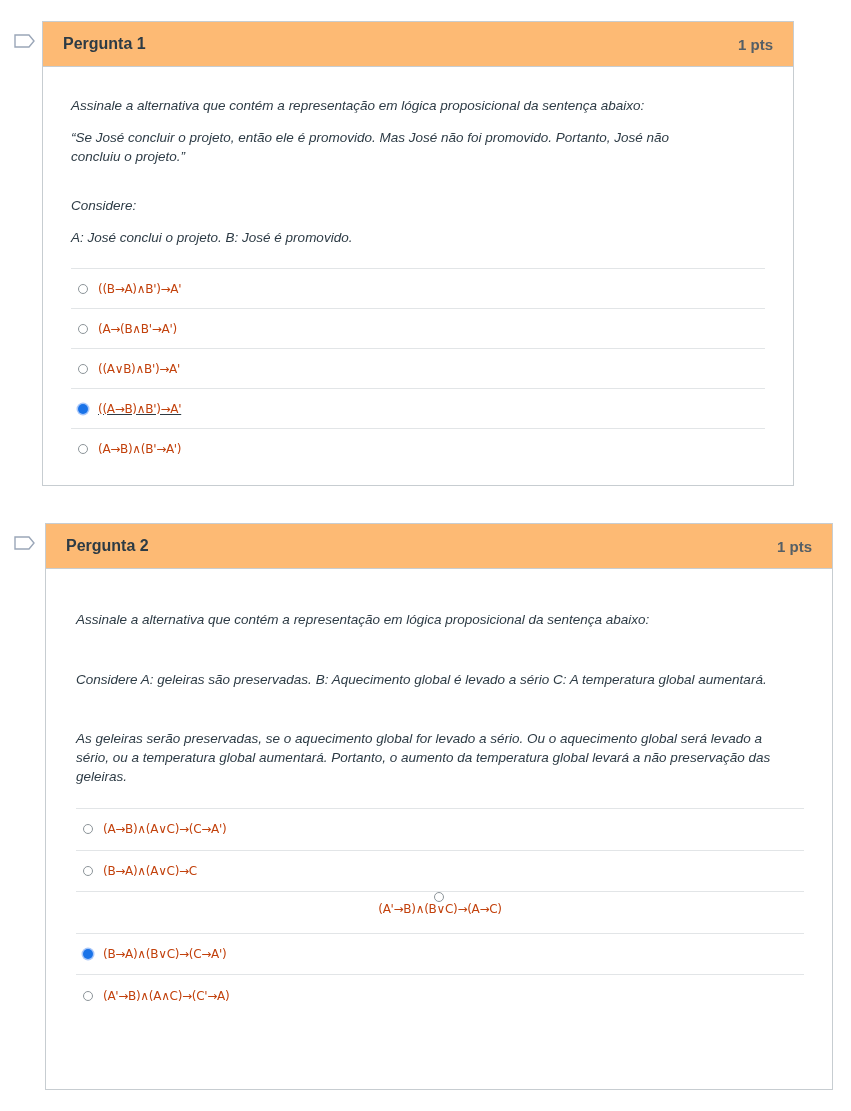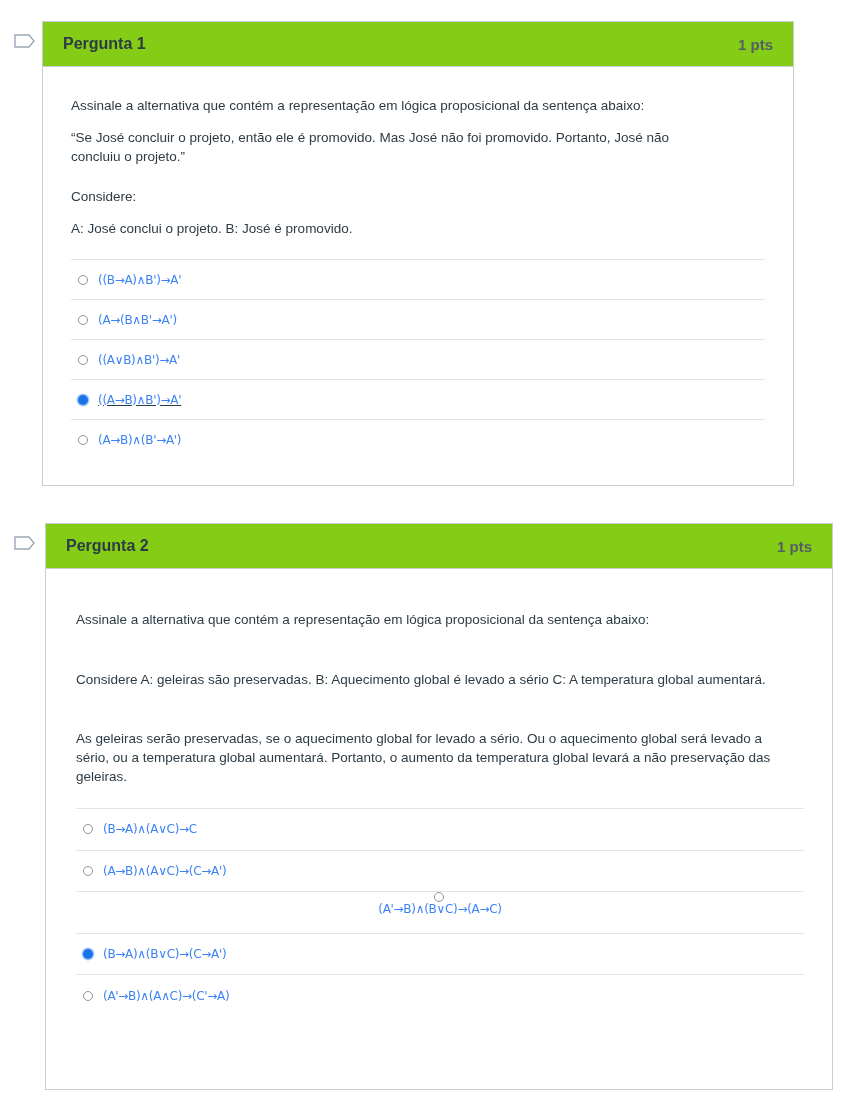--- a/index.html
+++ b/index.html
@@ -20,21 +20,21 @@
       width: 22px;
       height: 14px;
     }
     .question {
       position: absolute;
       border: 1px solid #c7cdd1;
       background: #ffffff;
       box-sizing: border-box;
     }
     .q-header {
-      background: #84cc16;
+      background: #fdba74;
       border-bottom: 1px solid #c7cdd1;
       height: 45px;
       display: flex;
       align-items: center;
       justify-content: space-between;
       padding: 0 20px 0 20px;
       box-sizing: border-box;
     }
     .q-title {
       font-size: 16px;
@@ -47,20 +47,21 @@
       color: #555f66;
     }
     .q-body {
       padding: 0 28px 0 28px;
     }
     .q-text p {
       margin: 0;
       font-size: 13.5px;
       line-height: 19px;
       color: #2d3b45;
+      font-style: italic;
     }
     .answers {
       border-top: 1px solid #e2e5e7;
     }
     .answer {
       display: flex;
       align-items: center;
       border-bottom: 1px solid #e2e5e7;
       box-sizing: border-box;
       cursor: pointer;
@@ -90,21 +91,21 @@
       position: absolute;
       left: 3px;
       top: 3px;
       width: 4px;
       height: 4px;
       border-radius: 50%;
       background: #1a73e8;
     }
     .answer-label {
       font-size: 12px;
-      color: #3b82f6;
+      color: #c2410c;
       font-family: "DejaVu Sans", sans-serif;
       letter-spacing: -0.3px;
     }
   </style>
 </head>
 <body>
 
 <svg class="flag" style="left:14px; top:34px;" viewBox="0 0 22 14">
   <path d="M1 1 H15 L20 7 L15 13 H1 Z" fill="none" stroke="#9aa6b8" stroke-width="1.4"></path>
 </svg>
@@ -114,21 +115,21 @@
 
 <div class="question" style="left:42px; top:21px; width:752px; height:465px;">
   <div class="q-header">
     <span class="q-title">Pergunta 1</span>
     <span class="q-points">1 pts</span>
   </div>
   <div class="q-body">
     <div class="q-text" style="padding-top:29px;">
       <p>Assinale a alternativa que contém a representação em lógica proposicional da sentença abaixo:</p>
       <p style="margin-top:13px; width:650px;">“Se José concluir o projeto, então ele é promovido. Mas José não foi promovido. Portanto, José não concluiu o projeto.”</p>
-      <p style="margin-top:21px;">Considere:</p>
+      <p style="margin-top:30px;">Considere:</p>
       <p style="margin-top:13px;">A: José conclui o projeto. B: José é promovido.</p>
     </div>
     <div class="answers" style="margin-top:21px;">
       <div class="answer" style="height:40px;">
         <span class="radio"></span>
         <span class="answer-label">((B→A)∧B')→A'</span>
       </div>
       <div class="answer" style="height:40px;">
         <span class="radio"></span>
         <span class="answer-label">(A→(B∧B'→A')</span>
@@ -156,25 +157,25 @@
   </div>
   <div class="q-body" style="padding-left:30px;">
     <div class="q-text" style="padding-top:41px;">
       <p>Assinale a alternativa que contém a representação em lógica proposicional da sentença abaixo:</p>
       <p style="margin-top:41px; width:700px;">Considere A: geleiras são preservadas. B: Aquecimento global é levado a sério C: A temperatura global aumentará.</p>
       <p style="margin-top:40px; width:700px;">As geleiras serão preservadas, se o aquecimento global for levado a sério. Ou o aquecimento global será levado a sério, ou a temperatura global aumentará. Portanto, o aumento da temperatura global levará a não preservação das geleiras.</p>
     </div>
     <div class="answers" style="margin-top:22px;">
       <div class="answer" style="height:41.5px;">
         <span class="radio"></span>
-        <span class="answer-label">(B→A)∧(A∨C)→C</span>
+        <span class="answer-label">(A→B)∧(A∨C)→(C→A')</span>
       </div>
       <div class="answer" style="height:41.5px;">
         <span class="radio"></span>
-        <span class="answer-label">(A→B)∧(A∨C)→(C→A')</span>
+        <span class="answer-label">(B→A)∧(A∨C)→C</span>
       </div>
       <div class="answer" style="height:41.5px;flex-direction:column;">
         <span class="radio"></span>
         <span class="answer-label">(A'→B)∧(B∨C)→(A→C)</span>
       </div>
       <div class="answer" style="height:41.5px;">
         <span class="radio checked"></span>
         <span class="answer-label">(B→A)∧(B∨C)→(C→A')</span>
       </div>
       <div class="answer" style="height:41.5px;">

